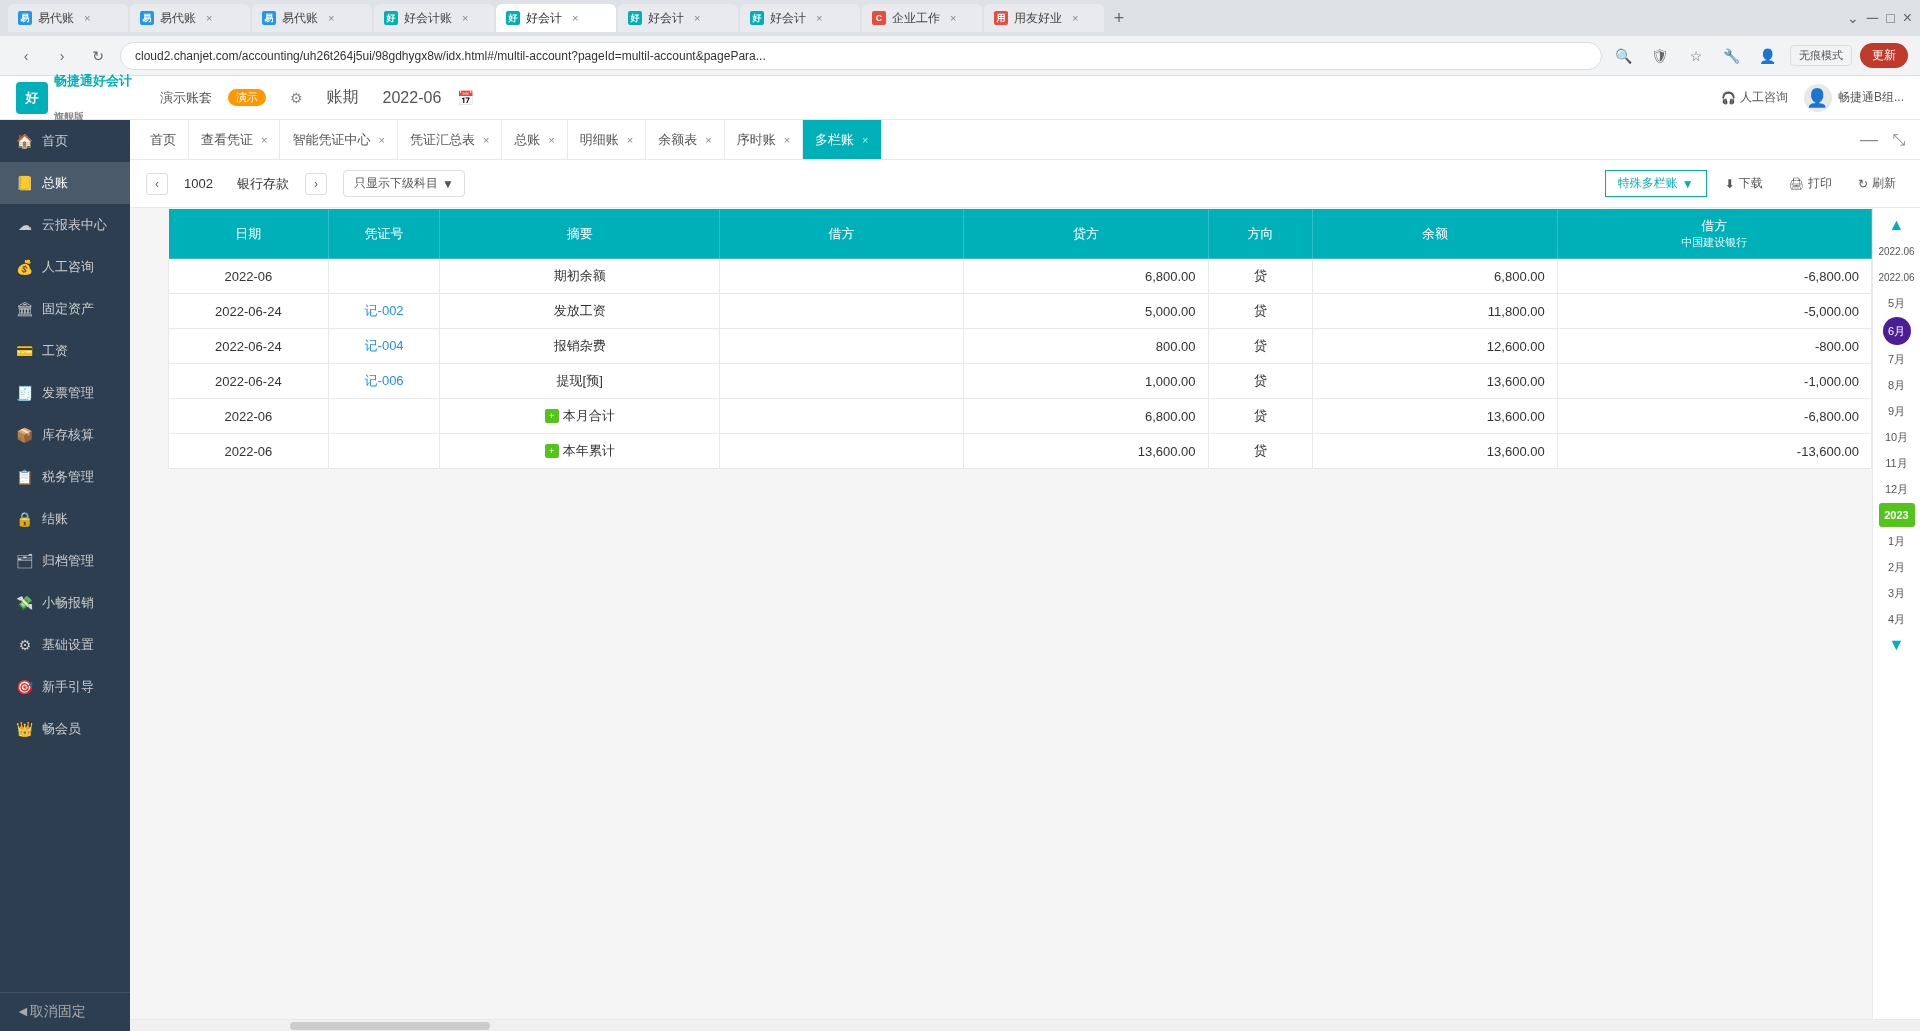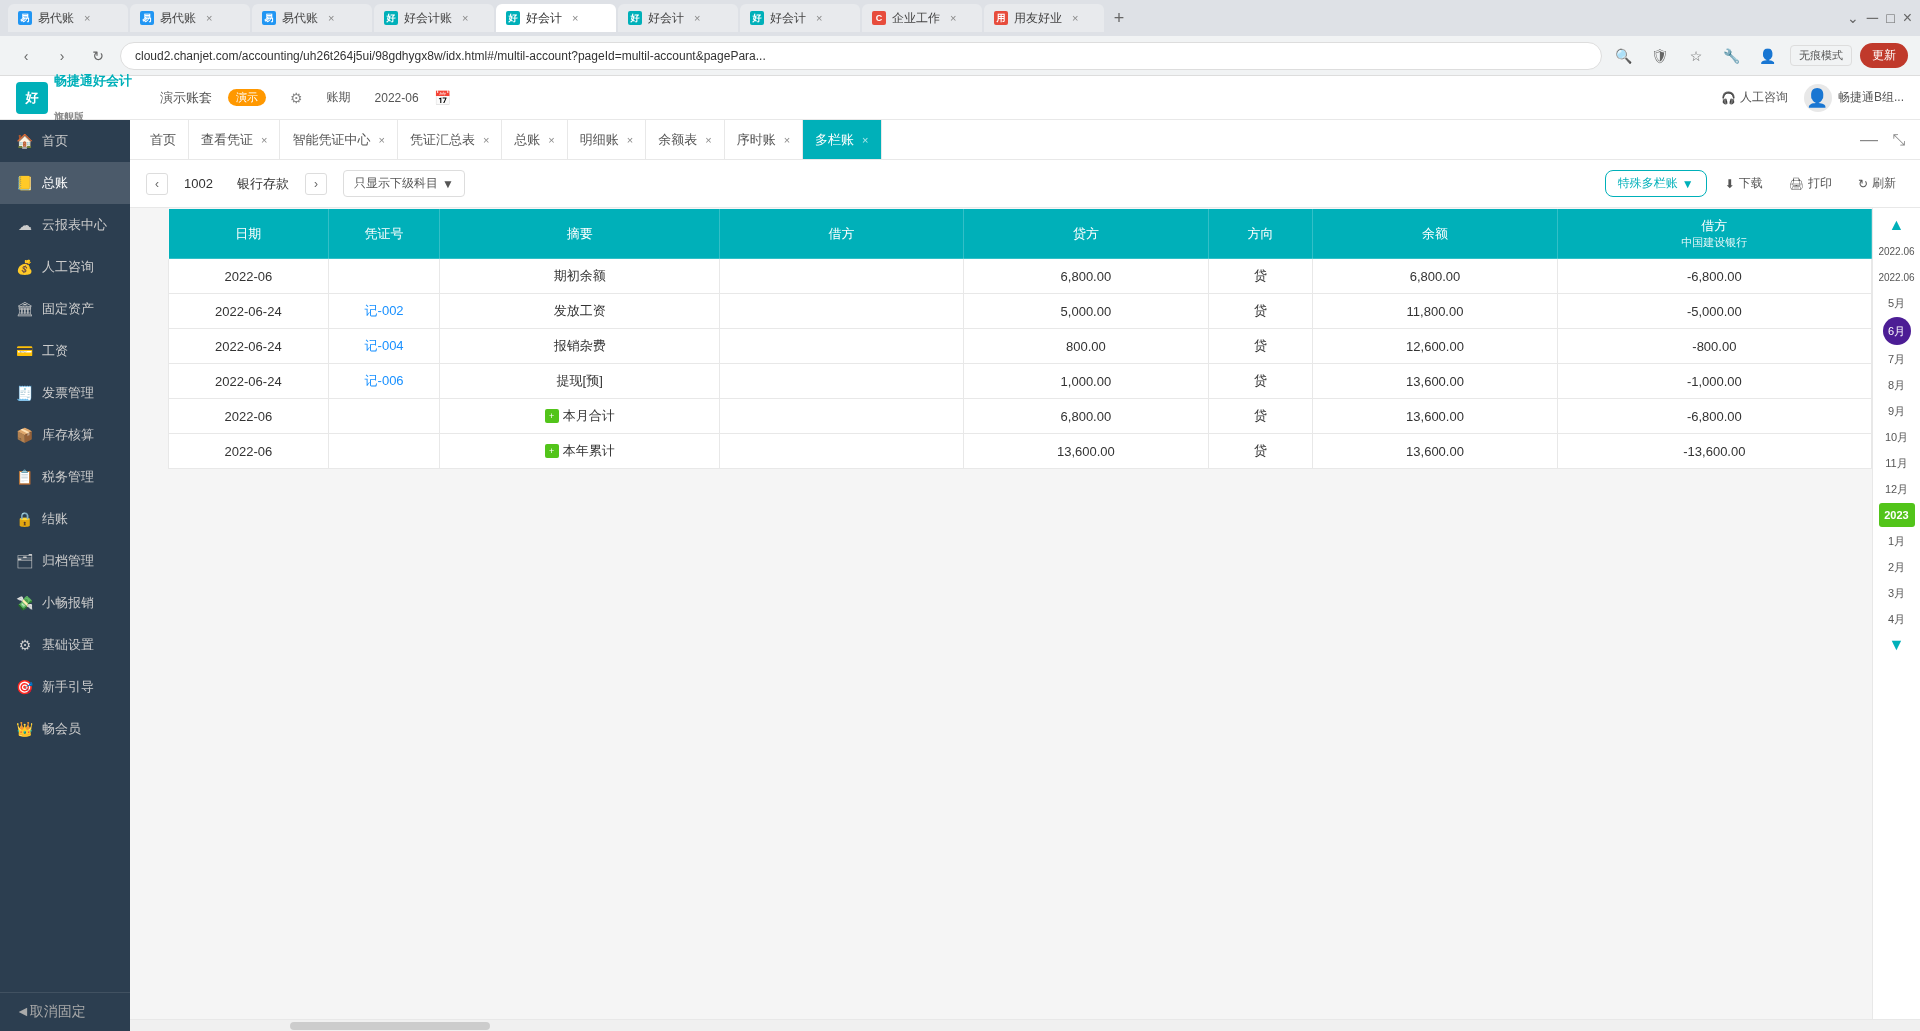--- a/index.html
+++ b/index.html
@@ -22,21 +22,21 @@
     .update-btn { background: #c0392b; color: white; border: none; border-radius: 14px; padding: 4px 12px; font-size: 12px; cursor: pointer; }
 
     
     .app { display: flex; flex-direction: column; height: calc(1031px - 76px); }
     .app-header { background: #fff; height: 44px; display: flex; align-items: center; padding: 0 16px; border-bottom: 1px solid #e8e8e8; gap: 16px; }
     .app-logo { display: flex; align-items: center; gap: 6px; font-size: 14px; font-weight: bold; color: #00b0b9; }
     .app-logo-text { font-size: 13px; }
     .app-logo-sub { font-size: 10px; color: #888; margin-top: 20px; }
     .header-demo { background: #ff9800; color: white; border-radius: 10px; padding: 1px 8px; font-size: 11px; }
     .header-gear { color: #888; cursor: pointer; font-size: 14px; margin-left: 8px; }
-    .header-period { font-size: 12px; color: #555; margin-left: 8px; }
+    .header-period { font-size: 16px; color: #555; margin-left: 8px; }
     .header-right { margin-left: auto; display: flex; align-items: center; gap: 16px; }
     .header-service { font-size: 12px; color: #555; cursor: pointer; display: flex; align-items: center; gap: 4px; }
     .header-user { display: flex; align-items: center; gap: 6px; font-size: 12px; color: #555; }
     .user-avatar { width: 28px; height: 28px; border-radius: 50%; background: #e8e8e8; display: flex; align-items: center; justify-content: center; font-size: 11px; color: #555; overflow: hidden; }
 
     
     .app-body { display: flex; flex: 1; overflow: hidden; }
 
     
     .sidebar { width: 130px; background: #2c3e50; display: flex; flex-direction: column; color: white; overflow-y: auto; overflow-x: hidden; }
@@ -53,30 +53,30 @@
     .content-tab { display: flex; align-items: center; padding: 0 12px; height: 40px; font-size: 13px; color: #555; cursor: pointer; border-right: 1px solid #e8e8e8; white-space: nowrap; gap: 4px; }
     .content-tab.active { background: #00b0b9; color: white; }
     .content-tab .tab-x { font-size: 11px; color: inherit; margin-left: 4px; opacity: 0.7; }
 
     
     .ledger-toolbar { background: #fff; padding: 10px 16px; display: flex; align-items: center; gap: 8px; border-bottom: 1px solid #e8e8e8; }
     .nav-arrow { width: 22px; height: 22px; display: flex; align-items: center; justify-content: center; cursor: pointer; color: #666; border: 1px solid #ddd; border-radius: 3px; }
     .account-label { font-size: 13px; color: #333; font-weight: 500; padding: 0 8px; }
     .filter-select { display: flex; align-items: center; border: 1px solid #ddd; border-radius: 4px; padding: 4px 10px; font-size: 12px; color: #555; cursor: pointer; gap: 4px; margin-left: 8px; }
     .toolbar-right { margin-left: auto; display: flex; align-items: center; gap: 10px; }
-    .special-btn { border: 1px solid #00b0b9; color: #00b0b9; border-radius: 8px; padding: 4px 12px; font-size: 12px; cursor: pointer; background: white; display: flex; align-items: center; gap: 4px; }
+    .special-btn { border: 1px solid #00b0b9; color: #00b0b9; border-radius: 0; padding: 4px 12px; font-size: 12px; cursor: pointer; background: white; display: flex; align-items: center; gap: 4px; }
     .icon-btn { display: flex; align-items: center; gap: 4px; font-size: 12px; color: #555; cursor: pointer; padding: 4px 8px; }
 
     
     .table-container { flex: 1; overflow-x: auto; overflow-y: auto; }
     .ledger-table { width: 100%; border-collapse: collapse; }
     .ledger-table thead th { background: #00b0b9; color: white; padding: 8px 12px; font-size: 13px; font-weight: normal; border: 1px solid rgba(255,255,255,0.2); text-align: center; }
     .ledger-table tbody td { padding: 8px 12px; font-size: 13px; color: #333; border: 1px solid #e8e8e8; text-align: center; background: #fff; }
     .ledger-table tbody td.link { color: #1890ff; cursor: pointer; }
-    .ledger-table tbody td.num { text-align: center; }
+    .ledger-table tbody td.num { text-align: right; }
     .row-label { display: inline-flex; align-items: center; gap: 4px; }
     .row-icon { width: 14px; height: 14px; border-radius: 2px; background: #52c41a; display: inline-block; color: white; font-size: 9px; text-align: center; line-height: 14px; }
 
     
     .right-panel { width: 48px; background: #fff; border-left: 1px solid #e8e8e8; display: flex; flex-direction: column; align-items: center; padding: 4px 0; overflow-y: auto; }
     .right-panel .month-item { width: 36px; height: 24px; display: flex; align-items: center; justify-content: center; font-size: 11px; color: #555; cursor: pointer; border-radius: 3px; margin: 1px 0; }
     .right-panel .month-item.active { background: #4c1d95; color: white; border-radius: 50%; width: 28px; height: 28px; }
     .right-panel .month-item.year-badge { background: #52c41a; color: white; border-radius: 3px; font-size: 11px; font-weight: bold; width: 36px; }
     .right-panel .arrow-up { color: #00b0b9; cursor: pointer; font-size: 16px; margin: 4px 0; }
     .right-panel .arrow-down { color: #00b0b9; cursor: pointer; font-size: 16px; margin: 4px 0; }

